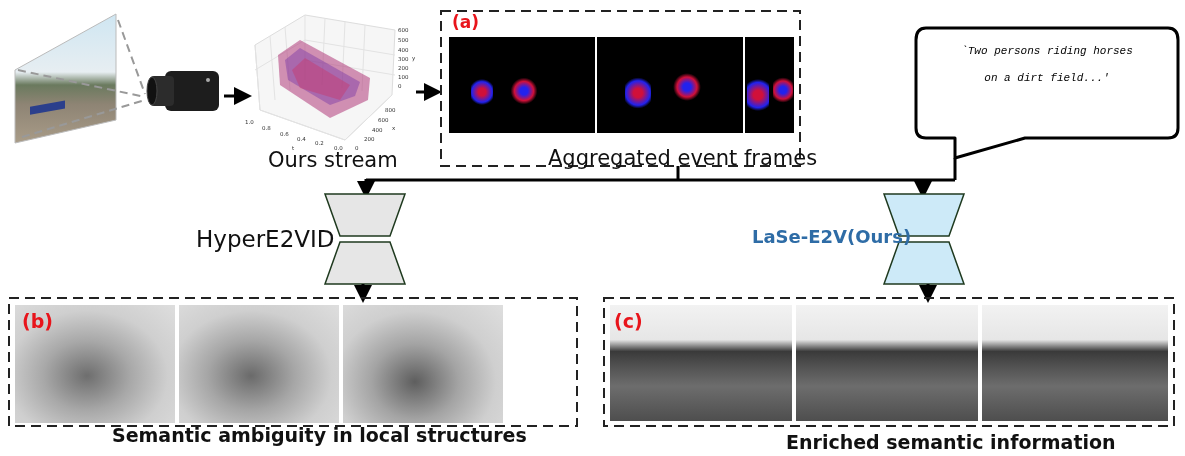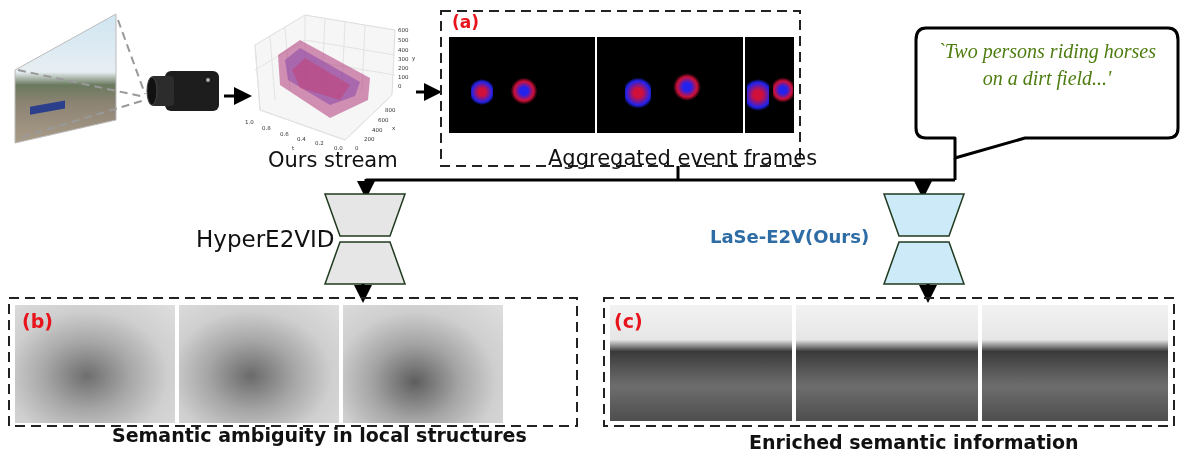--- a/index.html
+++ b/index.html
@@ -4,21 +4,21 @@
 <style>
   html, body { margin:0; padding:0; background:#ffffff; }
   body { width:1185px; height:456px; position:relative; overflow:hidden; font-family:"Liberation Sans", sans-serif; }
   .abs { position:absolute; }
   svg.overlay { position:absolute; left:0; top:0; }
   .caption { position:absolute; font-family:"DejaVu Sans", sans-serif; color:#111; white-space:nowrap; }
   .cap-norm { font-size:21px; font-weight:normal; }
   .cap-bold { font-size:19px; font-weight:bold; }
   .panel-label { position:absolute; color:#e8141b; font-weight:bold; font-size:19px; font-family:"DejaVu Sans", sans-serif; }
   .frame { position:absolute; overflow:hidden; }
-  .bubble-text { font-family:Liberation Serif, serif; font-style:italic; font-size:20px; color:#4d7c0f; text-align:center; line-height:27px; }
+  .bubble-text { font-family:Liberation Mono, monospace; font-style:italic; font-size:11px; color:#000000; text-align:center; line-height:27px; }
   .model-label { position:absolute; font-family:"DejaVu Sans", sans-serif; font-size:23px; white-space:nowrap; }
 </style>
 </head>
 <body>
 
 <svg class="overlay" width="1185" height="456">
   <defs>
     <marker id="ah" markerWidth="6" markerHeight="6" refX="3" refY="3" orient="auto">
       <path d="M0,0 L6,3 L0,6 z" fill="#000"></path>
     </marker>
@@ -154,26 +154,26 @@
 </div>
 
 <div class="caption cap-norm" style="left:548px; top:133px;margin-top:13px;">Aggregated event frames</div>
 
 <div class="abs bubble-text" style="left:922px; top:38px; width:250px;">
   <div>`Two persons riding horses</div>
   <div>on a dirt field...'</div>
 </div>
 
 <div class="model-label" style="left:196px; top:226px; color:#111;">HyperE2VID</div>
-<div class="model-label" style="left:710px; top:226px; color:#2e6ca6; font-weight:bold; font-size:18px;">LaSe-E2V(Ours)</div>
+<div class="model-label" style="left:752px; top:226px; color:#2e6ca6; font-weight:bold; font-size:18px;">LaSe-E2V(Ours)</div>
 
 <div class="frame" style="left:15px; top:305px; width:160px; height:118px; background:radial-gradient(ellipse at 45% 60%, #6e6e6e 0%, #a8a8a8 35%, #cfcfcf 65%, #dedede 100%);"></div>
 <div class="frame" style="left:179px; top:305px; width:160px; height:118px; background:radial-gradient(ellipse at 45% 60%, #6a6a6a 0%, #a6a6a6 35%, #cfcfcf 65%, #dedede 100%);"></div>
 <div class="frame" style="left:343px; top:305px; width:160px; height:118px; background:radial-gradient(ellipse at 45% 65%, #5e5e5e 0%, #a4a4a4 35%, #cfcfcf 65%, #dedede 100%);"></div>
 <div class="frame" style="left:504px; top:305px; width:68px; height:118px; background:#ffffff;"></div>
 <div class="panel-label" style="left:22px; top:310px;">(b)</div>
 <div class="caption cap-bold" style="left:112px; top:424px;">Semantic ambiguity in local structures</div>
 
 <div class="frame" style="left:610px; top:305px; width:182px; height:116px; background:linear-gradient(to bottom,#f2f2f2 0%,#e6e6e6 30%,#3a3a3a 40%,#555 55%,#6d6d6d 70%,#4e4e4e 100%);"></div>
 <div class="frame" style="left:796px; top:305px; width:182px; height:116px; background:linear-gradient(to bottom,#f2f2f2 0%,#e6e6e6 30%,#3a3a3a 40%,#555 55%,#6d6d6d 70%,#4e4e4e 100%);"></div>
 <div class="frame" style="left:982px; top:305px; width:186px; height:116px; background:linear-gradient(to bottom,#f2f2f2 0%,#e6e6e6 30%,#3a3a3a 40%,#555 55%,#6d6d6d 70%,#4e4e4e 100%);"></div>
 <div class="panel-label" style="left:614px; top:310px;">(c)</div>
-<div class="caption cap-bold" style="left:749px; top:431px;">Enriched semantic information</div>
+<div class="caption cap-bold" style="left:786px; top:431px;">Enriched semantic information</div>
 
 </body></html>

